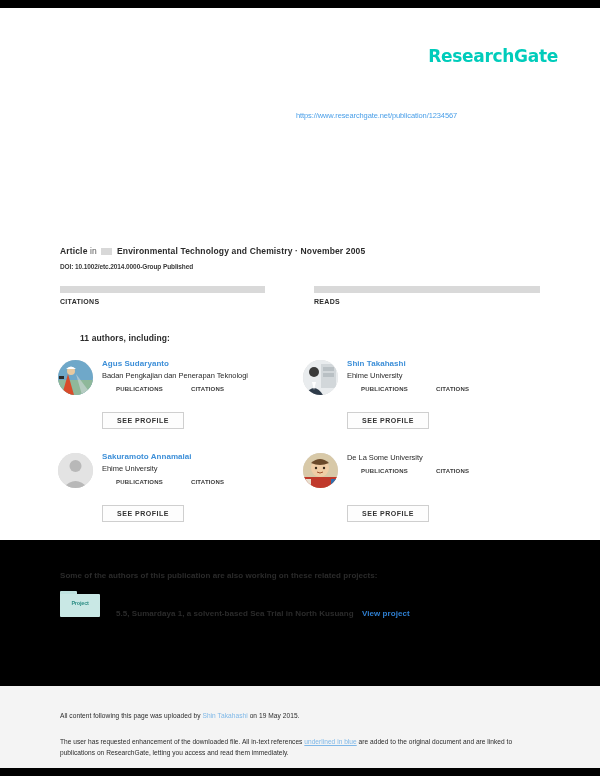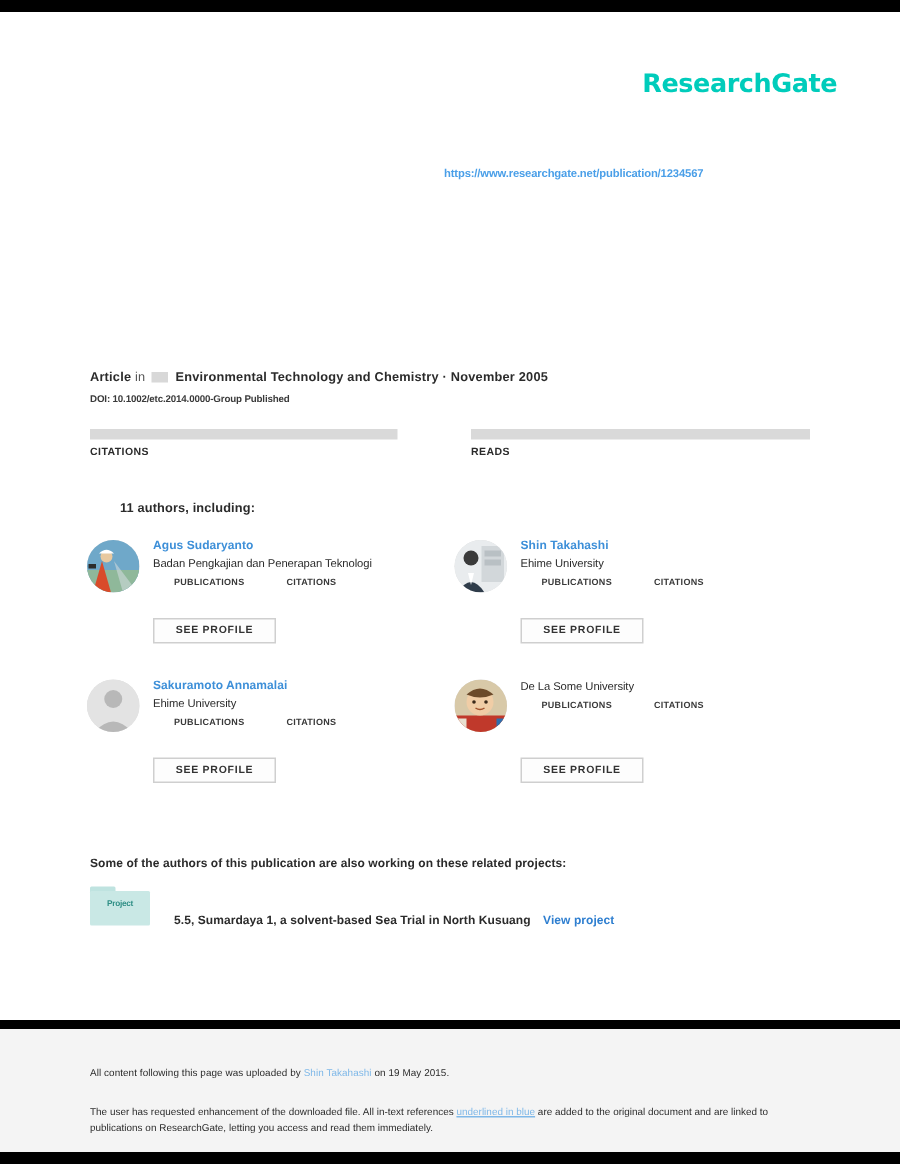--- a/index.html
+++ b/index.html
@@ -21,42 +21,42 @@
     height: 776px;
     background: #000000;
   }
 
   
   .sheet {
     position: absolute;
     left: 0;
     top: 8px;
     width: 600px;
-    height: 672px;
+    height: 532px;
     background: #ffffff;
   }
 
   
   .masthead {
     position: absolute;
     right: 42px;
     top: 38px;
     font-size: 17px;
     font-weight: bold;
     letter-spacing: -0.3px;
     color: #00CCBB;
     font-family: "DejaVu Sans", sans-serif;
   }
 
   .doc-url {
     position: absolute;
     left: 296px;
     top: 103px;
     font-size: 7.5px;
-    font-weight: bold;
+    font-weight: normal;
     color: #4a9fe8;
     letter-spacing: -0.1px;
     white-space: nowrap;
   }
 
   
   .article-line {
     position: absolute;
     left: 60px;
     top: 238px;

